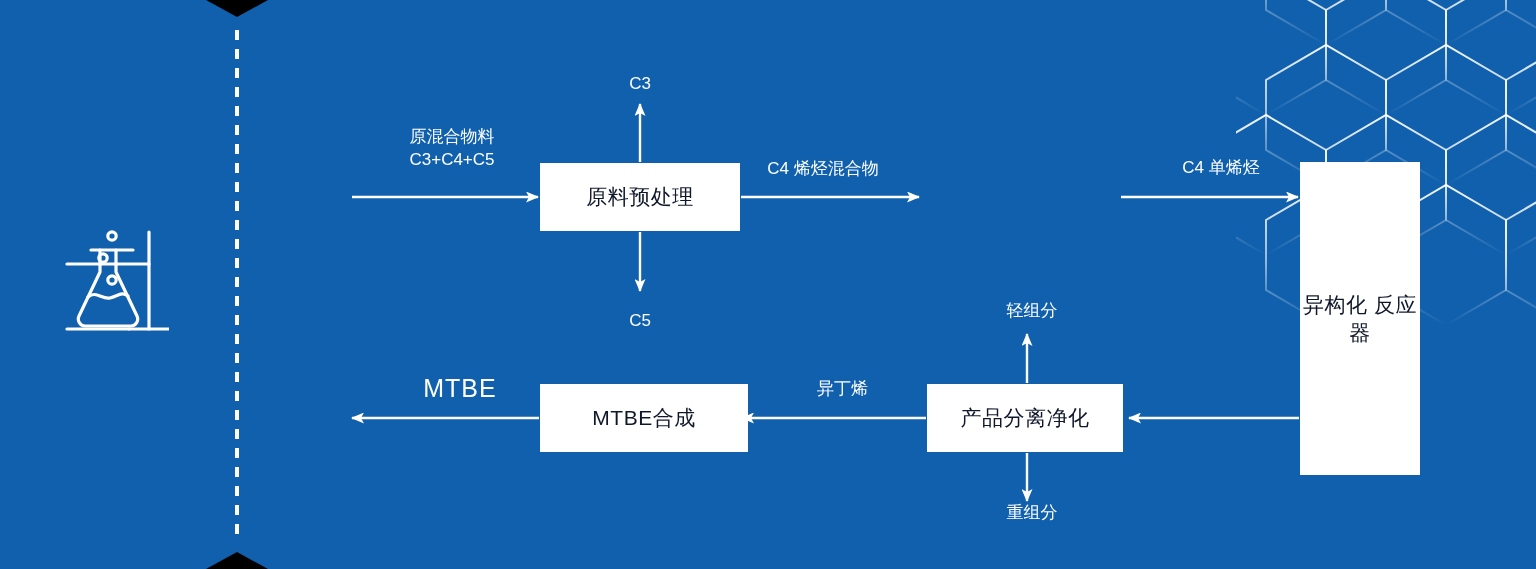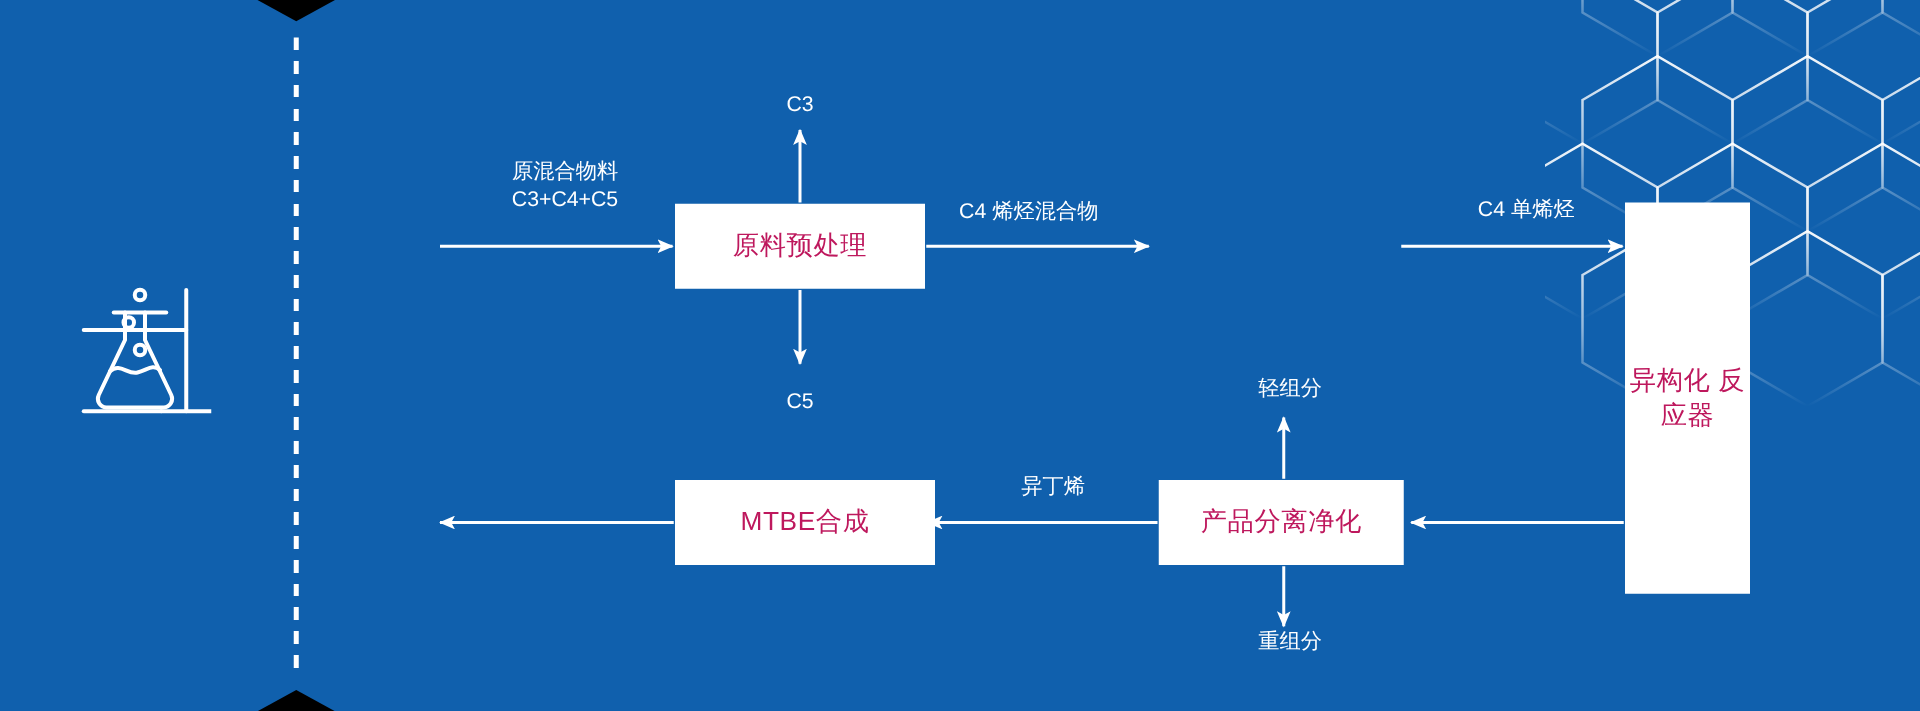--- a/index.html
+++ b/index.html
@@ -58,33 +58,33 @@
     left: 63px;
     top: 228px;
     width: 106px;
     height: 108px;
   }
 
   
   .pbox {
     position: absolute;
     background: #ffffff;
-    color: #be185d;
+    color: #0f172a;
     display: flex;
     align-items: center;
     justify-content: center;
     text-align: center;
     font-size: 21px;
     line-height: 1.3;
     letter-spacing: 0.5px;
     z-index: 4;
   }
   #box-pretreat   { left: 540px; top: 163px; width: 200px; height: 68px; }
   #box-hydro      { left: 921px; top: 162px; width: 199px; height: 68px; }
-  #box-reactor    { left: 1300px; top: 162px; width: 100px; height: 313px; }
+  #box-reactor    { left: 1300px; top: 162px; width: 120px; height: 313px; }
   #box-separation { left: 927px; top: 384px; width: 196px; height: 68px; }
   #box-mtbe       { left: 540px; top: 384px; width: 208px; height: 68px; }
 
   
   .flabel {
     position: absolute;
     color: #ffffff;
     font-size: 17px;
     line-height: 1.35;
     white-space: pre-line;
@@ -204,14 +204,15 @@
 
   <div class="flabel" id="lab-feed">原混合物料
 C3+C4+C5</div>
   <div class="flabel" id="lab-c3">C3</div>
   <div class="flabel" id="lab-c5">C5</div>
   <div class="flabel" id="lab-c4mix">C4 烯烃混合物</div>
   <div class="flabel" id="lab-c4mono">C4 单烯烃</div>
   <div class="flabel" id="lab-light">轻组分</div>
   <div class="flabel" id="lab-heavy">重组分</div>
   <div class="flabel" id="lab-isobut">异丁烯</div>
+  <div class="flabel big" id="lab-mtbe">MTBE</div>
 
 </div>
 
 </body></html>

